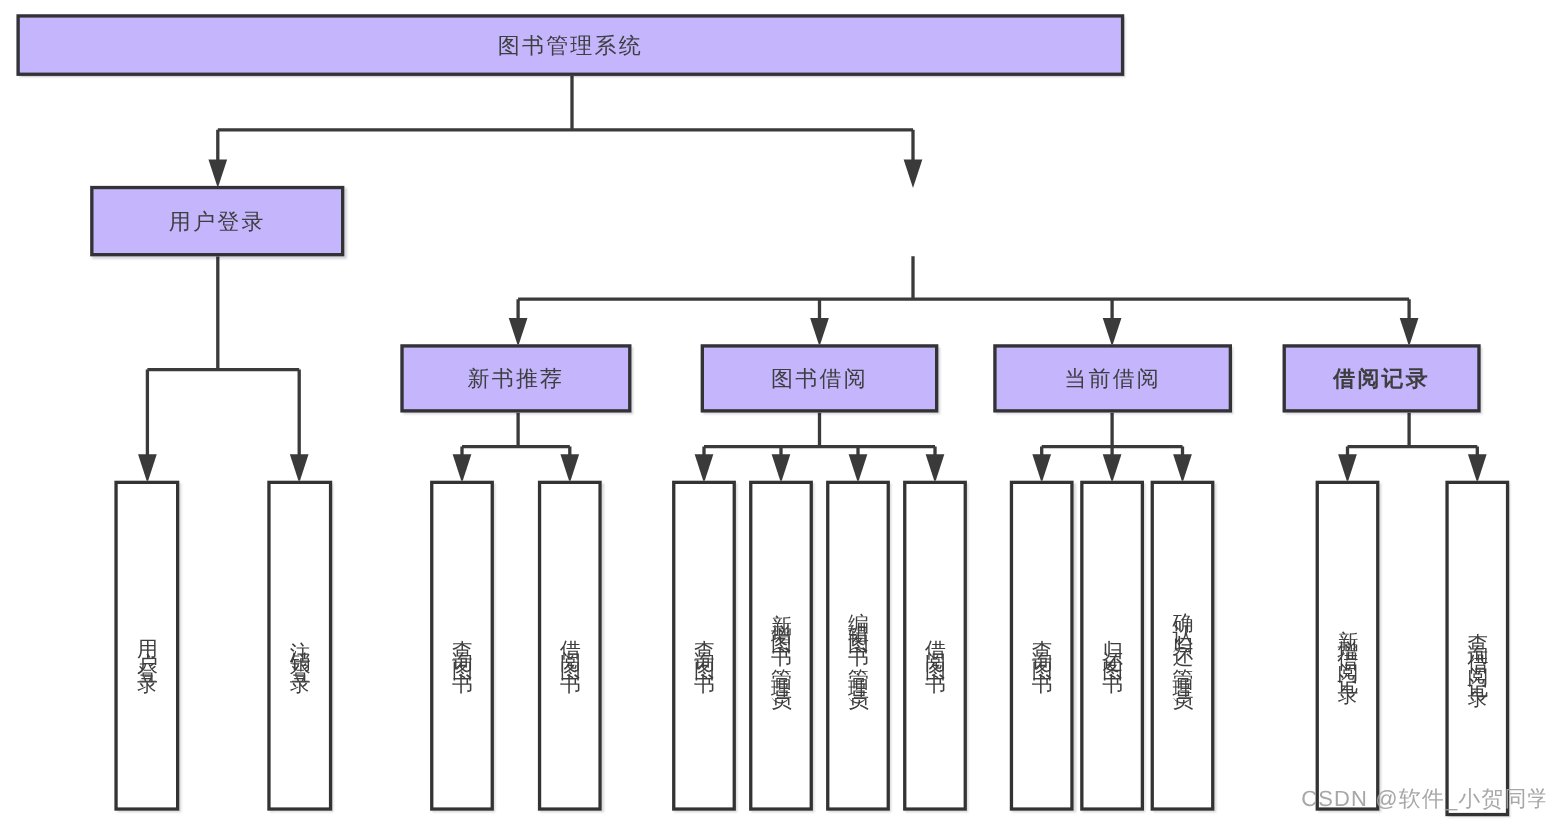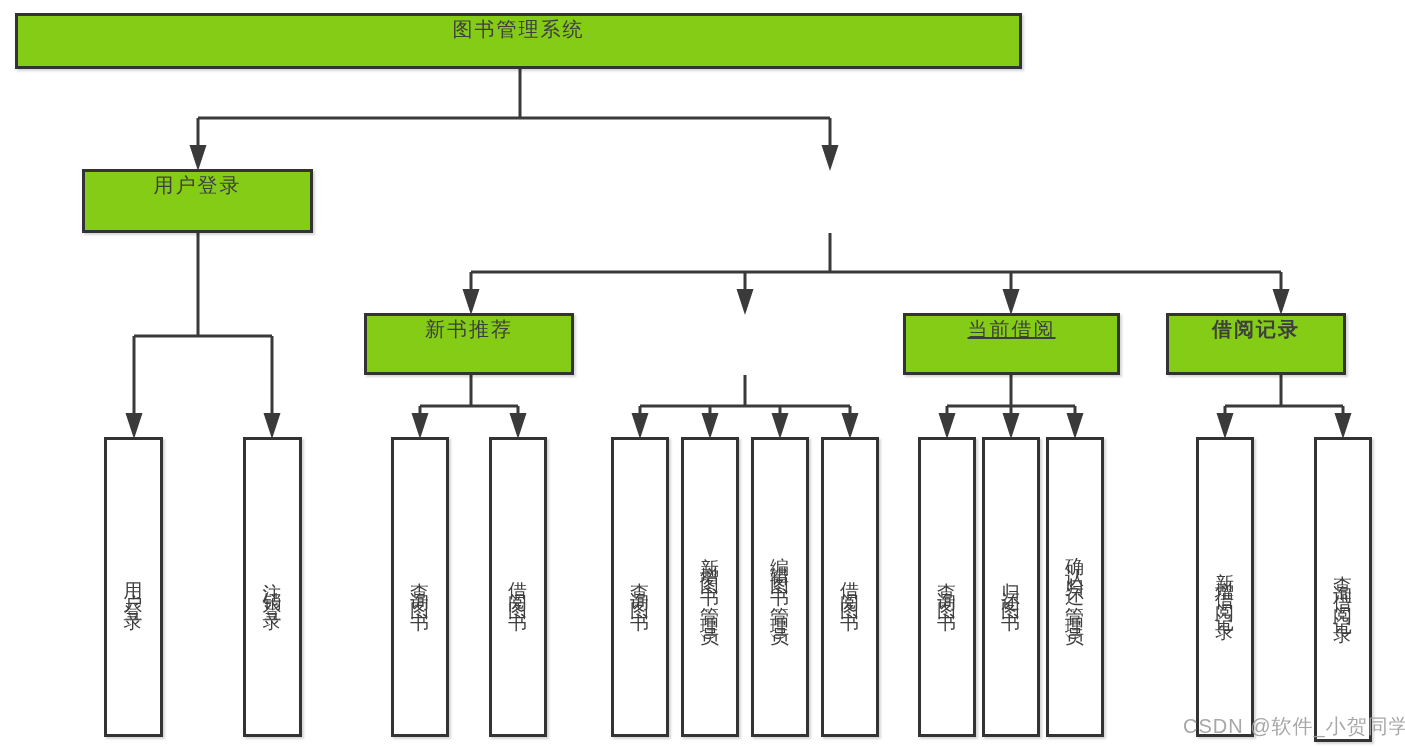--- a/index.html
+++ b/index.html
@@ -8,22 +8,22 @@
     width:1405px;height:747px;
     background:#ffffff;
     font-family:"Liberation Sans", sans-serif;
     overflow:hidden;
   }
   .wires{position:absolute;left:0;top:0;width:1405px;height:747px;}
   .box{
     position:absolute;
     box-sizing:border-box;
     border:3px solid #333333;
-    background:#84cc16;
-    display:flex;justify-content:center;
+    background:#c4b5fd;
+    display:flex;align-items:center;justify-content:center;
     color:#3e3e3e;
     font-size:20px;
     letter-spacing:2px;
     box-shadow:2px 2px 2px rgba(0,0,0,0.16);
   }
   .vbox{
     position:absolute;
     box-sizing:border-box;
     border:3px solid #333333;
     background:#ffffff;
@@ -106,21 +106,24 @@
     <span>图书管理系统</span>
   </div>
 
   <div class="box" style="left:82px;top:169px;width:231px;height:64px;">
     <span>用户登录</span>
   </div>
 
   <div class="box" style="left:364px;top:313px;width:210px;height:62px;">
     <span>新书推荐</span>
   </div>
-  <div class="box" style="left:903px;top:313px;width:217px;height:62px;text-decoration:underline;">
+  <div class="box" style="left:637px;top:313px;width:216px;height:62px;">
+    <span>图书借阅</span>
+  </div>
+  <div class="box" style="left:903px;top:313px;width:217px;height:62px;">
     <span>当前借阅</span>
   </div>
   <div class="box" style="left:1166px;top:313px;width:180px;height:62px;font-weight:bold;">
     <span>借阅记录</span>
   </div>
 
   <div class="vbox" style="left:104px;top:437px;width:59px;height:300px;">
     <span class="vtext">用户登录</span>
   </div>
   <div class="vbox" style="left:243px;top:437px;width:59px;height:300px;">

